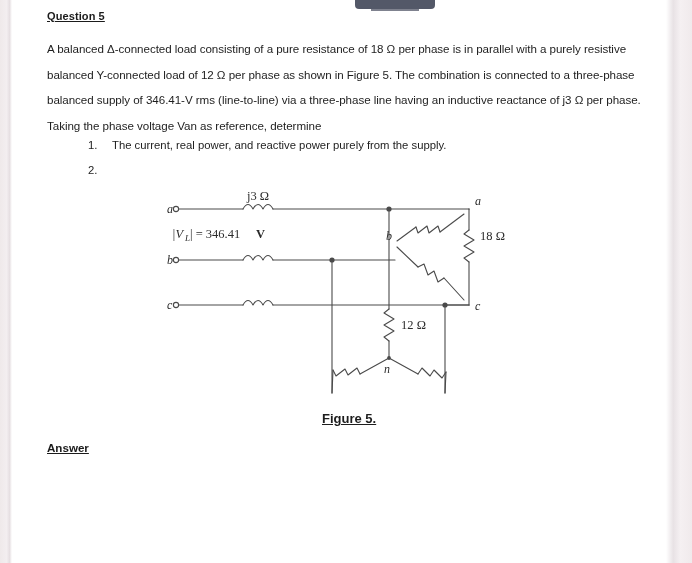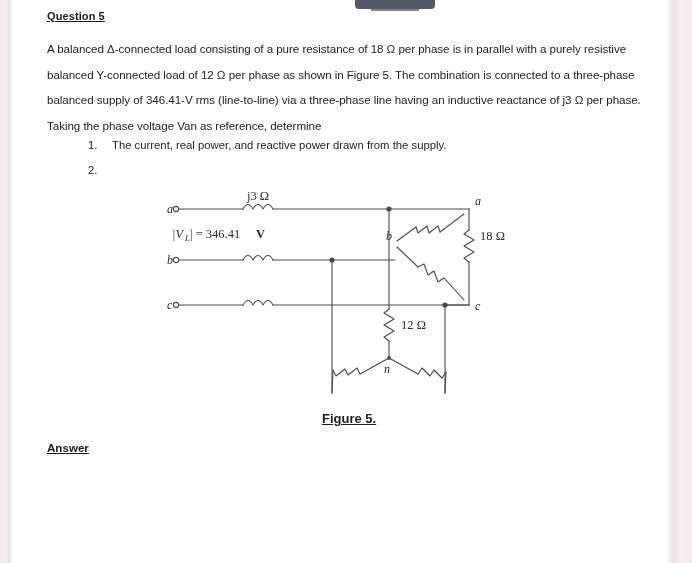--- a/index.html
+++ b/index.html
@@ -120,21 +120,21 @@
 
   <div class="content">
 
     <div class="q-title">Question 5</div>
 
     <div class="para">A balanced Δ-connected load consisting of a pure resistance of 18 Ω per phase is in parallel with a purely resistive balanced Y-connected load of 12 Ω per phase as shown in Figure 5. The combination is connected to a three-phase balanced supply of 346.41-V rms (line-to-line) via a three-phase line having an inductive reactance of j3 Ω per phase. Taking the phase voltage Van as reference, determine</div>
 
     <ul class="olist">
       <li>
         <span class="num">1.</span>
-        <span>The current, real power, and reactive power drawn from the supply.</span>
+        <span>The current, real power, and reactive power purely from the supply.</span>
       </li>
       <li>
         <span class="num">2.</span>
       </li>
     </ul>
 
     <div class="figure-wrap">
       <svg width="350" height="210" viewBox="0 0 350 210">
         <g stroke="#4a4a4a" stroke-width="1.1" fill="none" stroke-linecap="round" stroke-linejoin="round">
 

